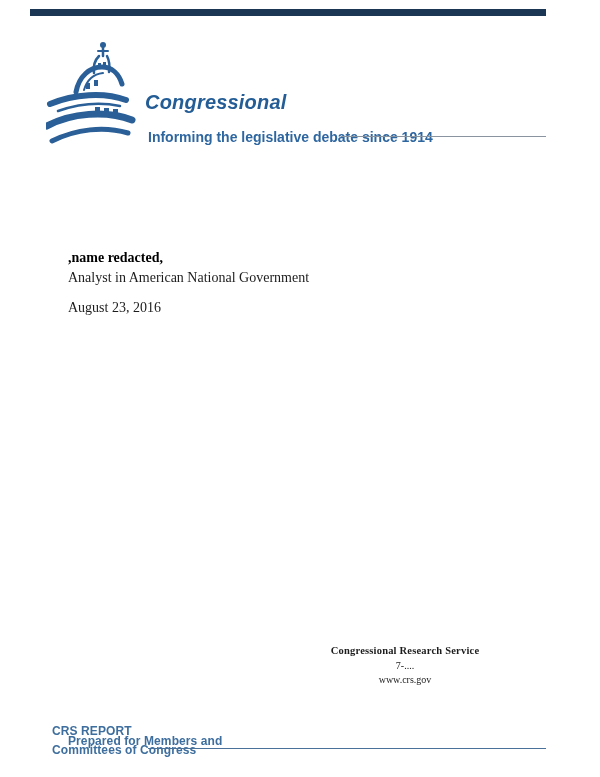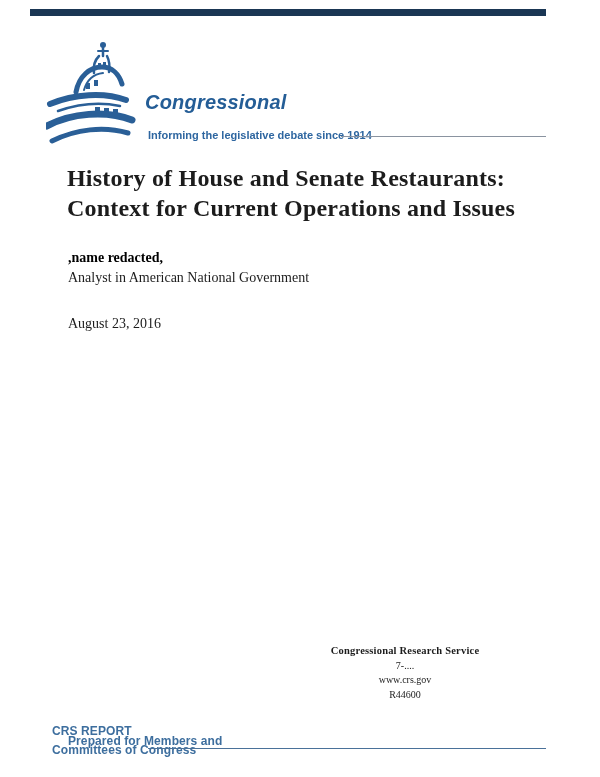--- a/index.html
+++ b/index.html
@@ -19,32 +19,32 @@
     font-size:20px; line-height:20px; letter-spacing:0.2px;
   }
   .logo-line2 {
     position:absolute; left:145px; top:108px; color:#245d96;
     font-family:"Liberation Sans", sans-serif; font-weight:bold; font-style:italic;
     font-size:20px; line-height:20px; letter-spacing:0.2px;
   }
   .tagline {
     position:absolute; left:148px; top:129px; color:#2e66a0;
     font-family:"Liberation Sans", sans-serif; font-weight:bold;
-    font-size:11px; letter-spacing:0px;
+    font-size:14px; letter-spacing:0px;
   }
   .header-rule { position:absolute; left:341px; top:136px; width:205px; height:1px; background:#8a93a0; }
 
   
   .title {
     position:absolute; left:67px; top:163px; color:#1c1c1c;
     font-size:24px; font-weight:bold; line-height:30px; letter-spacing:0.2px;
   }
   .author-name { position:absolute; left:68px; top:250px; font-size:14px; font-weight:bold; color:#000000; }
   .author-role { position:absolute; left:68px; top:270px; font-size:14px; color:#1c1c1c; }
-  .pub-date   { position:absolute; left:68px; top:300px; font-size:14px; color:#1c1c1c;margin-top:16px; }
+  .pub-date   { position:absolute; left:68px; top:300px; font-size:14px; color:#1c1c1c; }
 
   
   .fr { position:absolute; left:280px; width:250px; text-align:center; color:#1c1c1c; }
   .fr-org   { top:645px; font-size:10.5px; font-weight:bold; letter-spacing:0.2px; }
   .fr-phone { top:660px; font-size:10px; padding-right:11px; }
   .fr-web   { top:674px; font-size:10px; }
   .fr-num   { top:689px; font-size:10px; }
 
   
   .fl {
@@ -82,33 +82,28 @@
     <rect x="58" y="68" width="5" height="7" fill="#2a5f97" stroke="none"></rect>
     <rect x="67" y="69" width="5" height="7" fill="#2a5f97" stroke="none"></rect>
     <path d="M1,86 C25,73 60,70 86,80" stroke-width="7"></path>
     <path d="M6,101 C30,89 58,86 82,93" stroke-width="5"></path>
   </svg>
 
   <div class="logo-line1">Congressional</div>
   <div class="tagline">Informing the legislative debate since 1914</div>
   <div class="header-rule"></div>
 
-  <div class="title">
-    <div>History of House and Senate Restaurants:</div>
-    <div>Context for Current Operations and Issues</div>
-  </div>
 
   <div class="author-name">,name redacted,</div>
   <div class="author-role">Analyst in American National Government</div>
   <div class="pub-date">August 23, 2016</div>
 
   <div class="fr fr-org">Congressional Research Service</div>
   <div class="fr fr-phone">7-....</div>
   <div class="fr fr-web">www.crs.gov</div>
-  <div class="fr fr-num">R44600</div>
 
   <div class="fl fl-1">CRS REPORT</div>
   <div class="fl fl-2">Prepared for Members and</div>
   <div class="fl fl-3">Committees of Congress</div>
   <div class="footer-rule"></div>
 
   <div class="bar bar-bottom"></div>
 
 </div>
 

